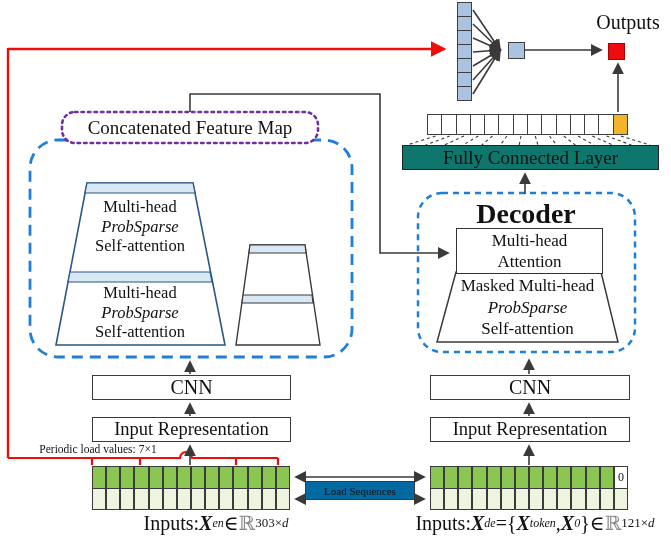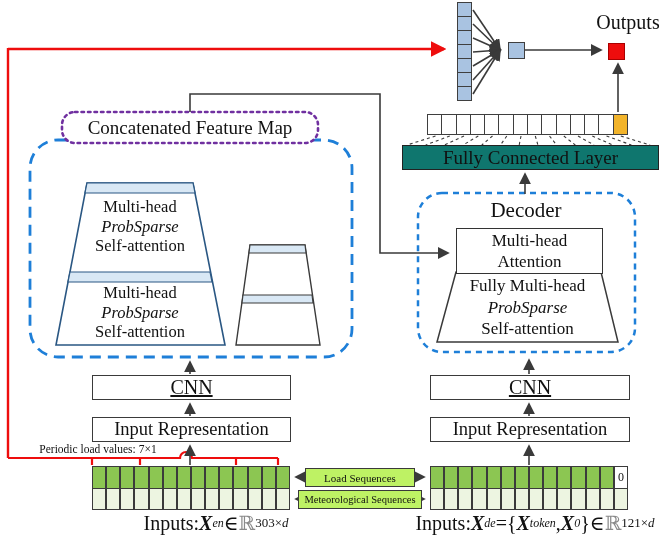--- a/index.html
+++ b/index.html
@@ -15,49 +15,49 @@
   .out-sq{left:608px;top:43px;width:15px;height:15px;background:#ee0d0d;border:1px solid #a00;}
   .outputs{left:580px;top:11px;width:96px;font-size:20px;}
   
   .fc-cells{left:428px;top:114px;width:200px;height:21px;display:flex;}
   .fc-cells .cell{flex:1;background:#fff;border:1px solid #3f3f3f;margin-left:-1px;}
   .fc-cells .cell.orange{background:#f2b42b;}
   .fc-box{left:402px;top:145px;width:255px;height:23px;background:#0f766e;border:1.6px solid #222;font-size:19px;}
   
   .cfm{left:62px;top:113px;width:256px;height:29px;font-size:19px;}
   .enc-title{left:88px;top:151px;width:200px;font-size:22px;font-weight:bold;}
-  .dec-title{left:446px;top:198px;width:160px;font-size:21px;font-weight:normal;}
+  .dec-title{left:446px;top:198px;width:160px;font-size:28px;font-weight:bold;}
   .traptext{line-height:19.5px;font-size:16.5px;}
   .t-enc-top{left:60px;top:197px;width:160px;}
   .t-enc-bot{left:50px;top:283px;width:180px;}
   .mha{left:456px;top:228px;width:145px;height:44px;background:#fff;border:1.5px solid #333;
        font-size:17px;line-height:21px;flex-direction:column;}
   .t-masked{left:437px;top:275px;width:181px;font-size:17px;line-height:21.5px;}
   .italic{font-style:italic;}
   
   .pbox{background:#fff;border:1.7px solid #3a3a3a;}
-  .cnn{font-size:20px;text-decoration:underline;}
+  .cnn{font-size:20px;}
   .ir{font-size:18.5px;}
   .cnn-l{left:92px;top:375px;width:197px;height:23px;}
   .cnn-r{left:430px;top:375px;width:198px;height:23px;}
   .ir-l{left:92px;top:417px;width:197px;height:23px;}
   .ir-r{left:430px;top:417px;width:198px;height:23px;}
   .periodic{left:3px;top:443px;width:190px;font-size:11.5px;text-align:center;}
   
   .grow{display:flex;}
   .grow .cell{flex:1;border:1px solid #3b3b3b;}
   .g-top .cell{background:#8cc652;}
   .g-bot .cell{background:#edf5e1;}
   .grow .cell.zero{background:#fff;display:flex;align-items:center;justify-content:center;
                    font-size:12px;font-family:"Liberation Serif","DejaVu Serif",serif;}
   .lg-top{left:92px;top:466px;width:198px;height:23px;}
   .lg-bot{left:92px;top:488px;width:198px;height:22px;}
   .rg-top{left:430px;top:466px;width:198px;height:23px;}
   .rg-bot{left:430px;top:488px;width:198px;height:22px;}
-  .seqbox{background:#bef264;border:1.2px solid #3a3a3a;font-size:11px;}
+  .seqbox{background:#0369a1;border:1.2px solid #3a3a3a;font-size:11px;margin-top:13px;}
   .loadseq{left:305px;top:468px;width:108px;height:17px;}
   .metseq{left:298px;top:490px;width:122px;height:17px;font-size:10.5px;}
   
   .formula{font-size:20px;white-space:nowrap;}
   .f-left{left:96px;top:511px;width:240px;}
   .f-right{left:398px;top:511px;width:274px;}
   .bvar{font-weight:bold;font-style:italic;}
   sub{font-size:12px;font-style:italic;}
   .sup{font-size:13px;vertical-align:super;}
   .supvar{font-size:13px;vertical-align:super;font-style:italic;}
@@ -198,21 +198,21 @@
     </div>
   </div>
 
   <div class="abs ctr dec-title">Decoder</div>
   <div class="abs ctr mha">
     <div>Multi-head</div>
     <div>Attention</div>
   </div>
   <div class="abs ctr t-masked">
     <div>
-      <div>Fully Multi-head</div>
+      <div>Masked Multi-head</div>
       <div class="italic">ProbSparse</div>
       <div>Self-attention</div>
     </div>
   </div>
 
   <div class="abs ctr pbox cnn cnn-l">CNN</div>
   <div class="abs ctr pbox cnn cnn-r">CNN</div>
   <div class="abs ctr pbox ir ir-l">Input Representation</div>
   <div class="abs ctr pbox ir ir-r">Input Representation</div>
 
@@ -275,21 +275,20 @@
       <div class="cell"></div>
       <div class="cell"></div>
       <div class="cell"></div>
       <div class="cell"></div>
       <div class="cell"></div>
       <div class="cell"></div>
       <div class="cell"></div>
       <div class="cell"></div>
     </div>
   <div class="abs ctr seqbox loadseq">Load Sequences</div>
-  <div class="abs ctr seqbox metseq">Meteorological Sequences</div>
 
   <div class="abs ctr formula f-left">
     <span>Inputs: </span>
       <span class="bvar">X</span>
       <sub>en</sub>
       <span> ∈ </span>
       <span class="bbR">ℝ</span>
       <span class="sup">303×</span>
       <span class="supvar">d</span>
   </div>

